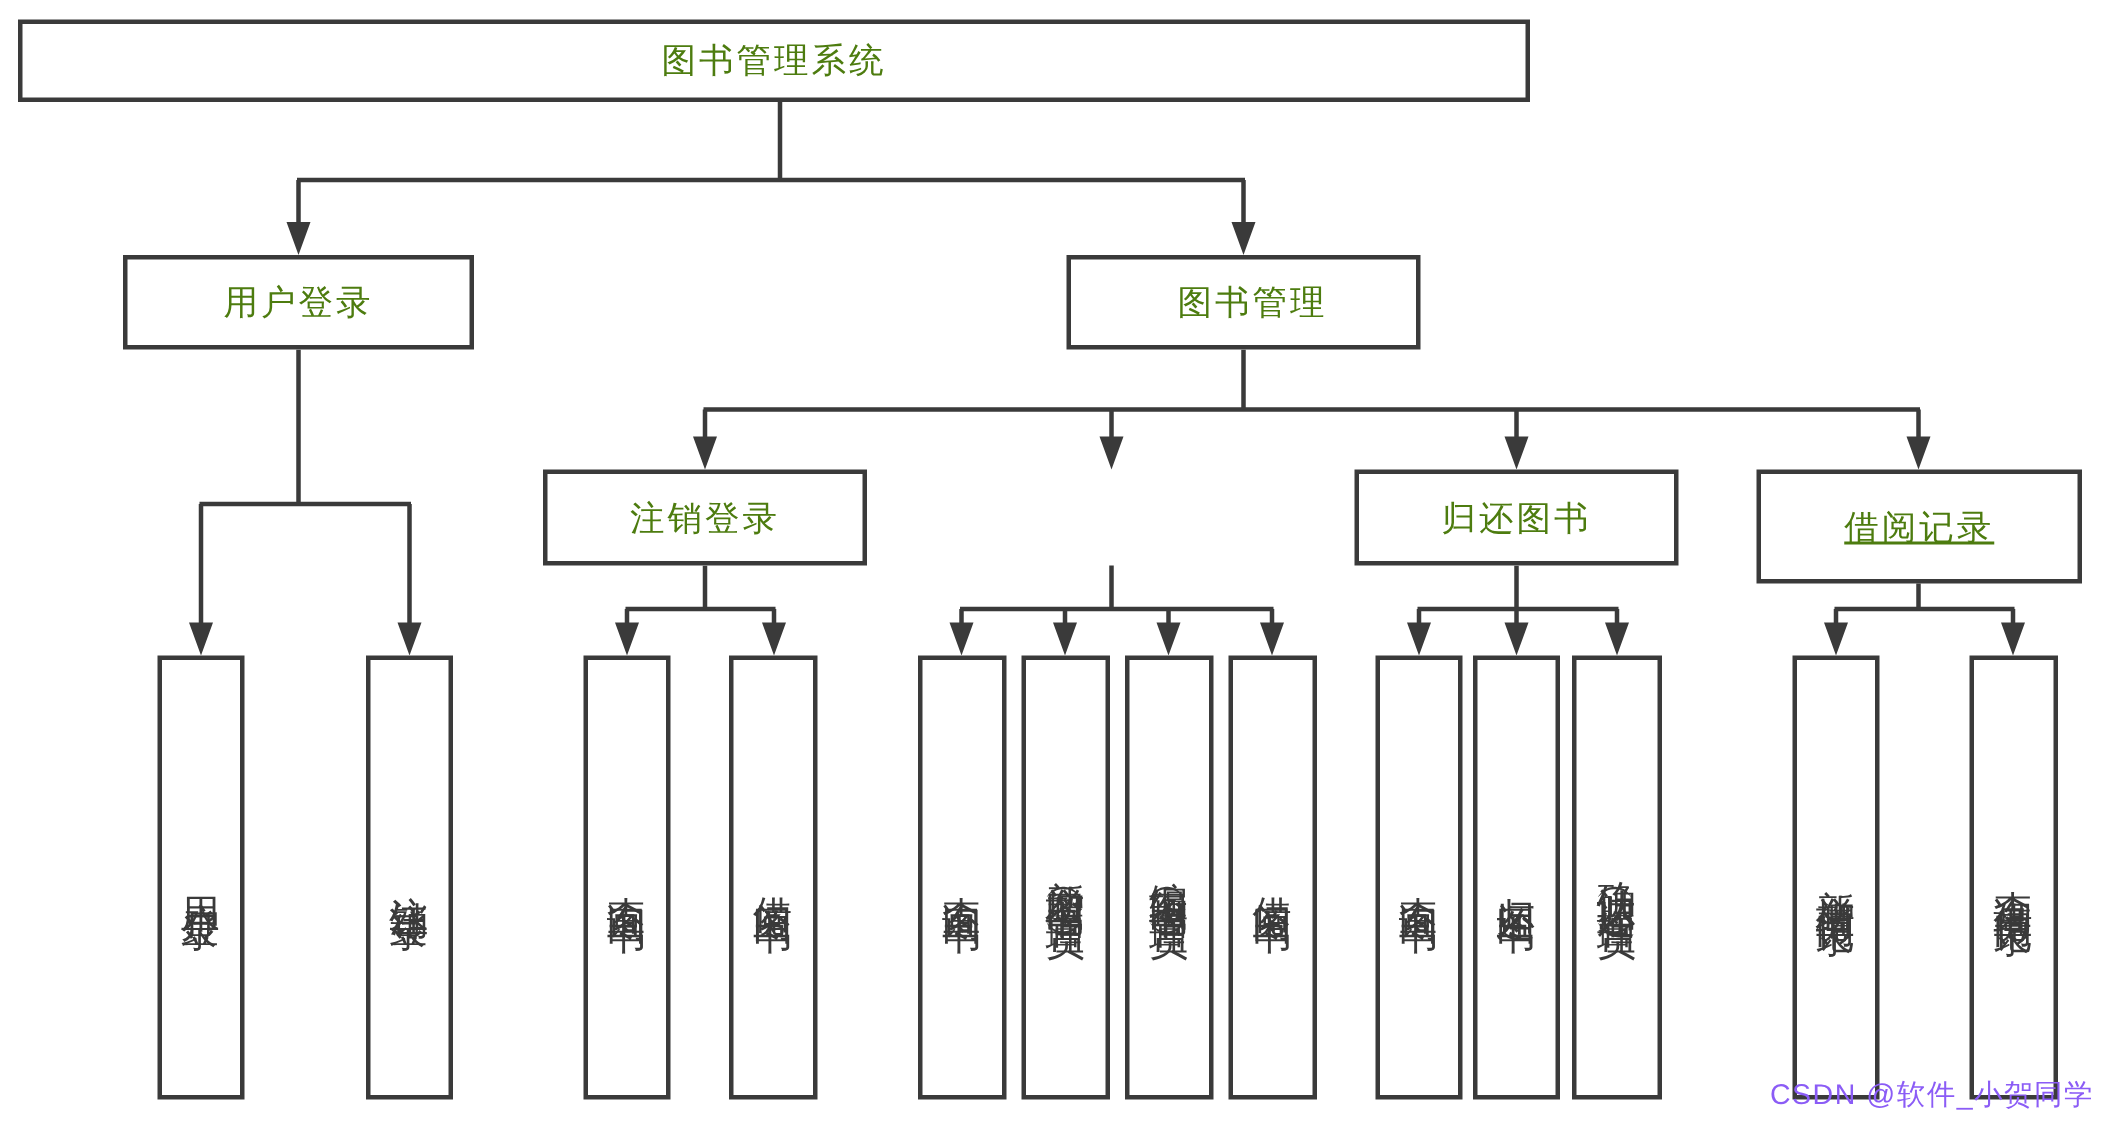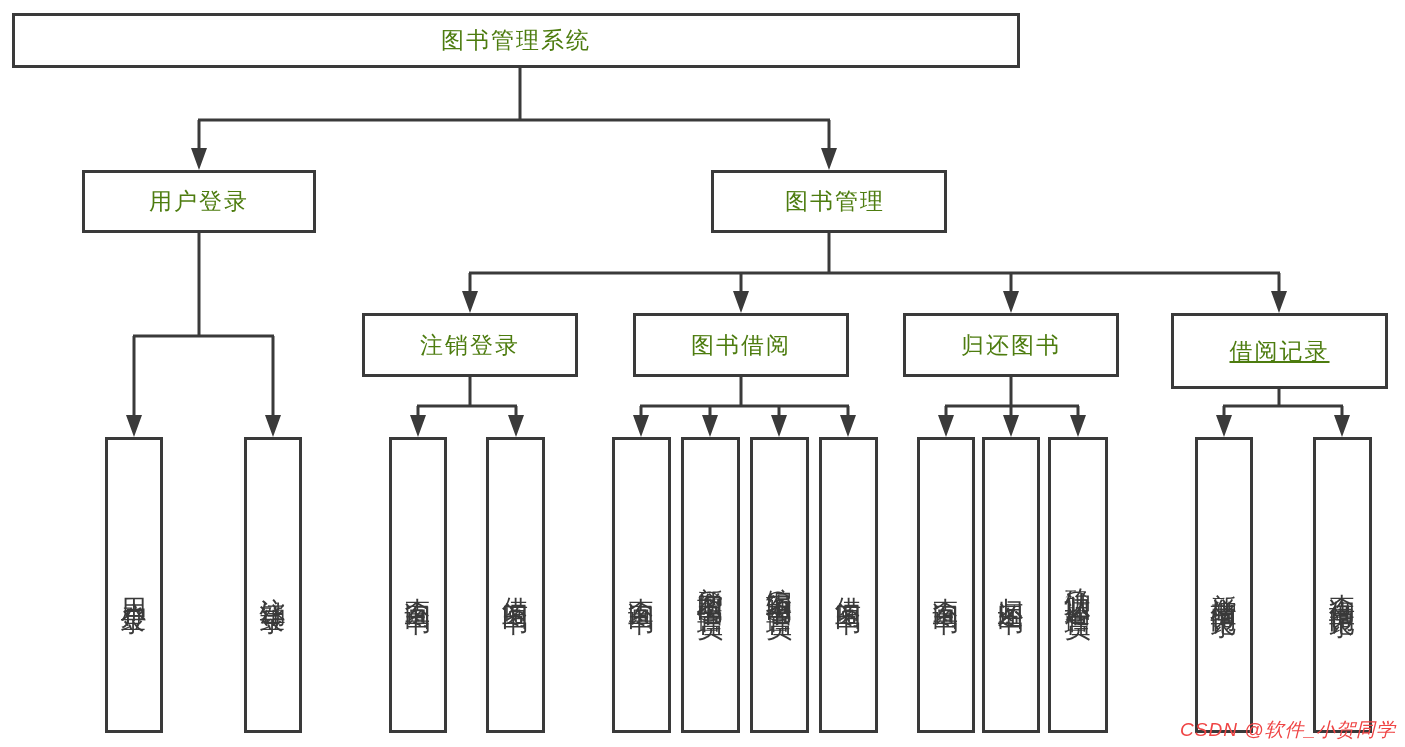--- a/index.html
+++ b/index.html
@@ -44,25 +44,24 @@
     font-size: 26px;
     letter-spacing: 4px;
     line-height: 1;
     color: #3a3a3a;
   }
   .watermark {
     position: absolute;
     right: 9px;
     bottom: 4px;
     font-size: 19px;
-    color: #ef4444;
+    color: #8b5cf6;
     letter-spacing: 1px;
     z-index: 5;
     white-space: nowrap;
-    font-style: italic;
   }
 </style>
 </head>
 <body>
 
 <div class="stage">
 
   <svg class="connectors" viewBox="0 0 1405 747" xmlns="http://www.w3.org/2000/svg" aria-hidden="true">
     <path d="M520 68 V121
              M198 120 H830
@@ -117,21 +116,20 @@
              M1216 415 L1232 415 L1224 437 Z
              M1334 415 L1350 415 L1342 437 Z" fill="#3a3a3a" stroke="none"></path>
   </svg>
 
   <div class="hbox" style="left:12px; top:13px; width:1008px; height:55px;">图书管理系统</div>
 
   <div class="hbox" style="left:82px; top:170px; width:234px; height:63px;">用户登录</div>
   <div class="hbox" style="left:711px; top:170px; width:236px; height:63px;padding-left:12px;">图书管理</div>
 
   <div class="hbox" style="left:362px; top:313px; width:216px; height:64px;">注销登录</div>
-  <div class="hbox" style="left:633px; top:313px; width:216px; height:64px;">图书借阅</div>
   <div class="hbox" style="left:903px; top:313px; width:216px; height:64px;">归还图书</div>
   <div class="hbox" style="left:1171px; top:313px; width:217px; height:76px;text-decoration:underline;">借阅记录</div>
 
   <div class="vbox" style="left:105px; top:437px; width:58px; height:296px;">用户登录</div>
   <div class="vbox" style="left:244px; top:437px; width:58px; height:296px;">注销登录</div>
 
   <div class="vbox" style="left:389px; top:437px; width:58px; height:296px;">查询图书</div>
   <div class="vbox" style="left:486px; top:437px; width:59px; height:296px;">借阅图书</div>
 
   <div class="vbox" style="left:612px; top:437px; width:59px; height:296px;">查询图书</div>

